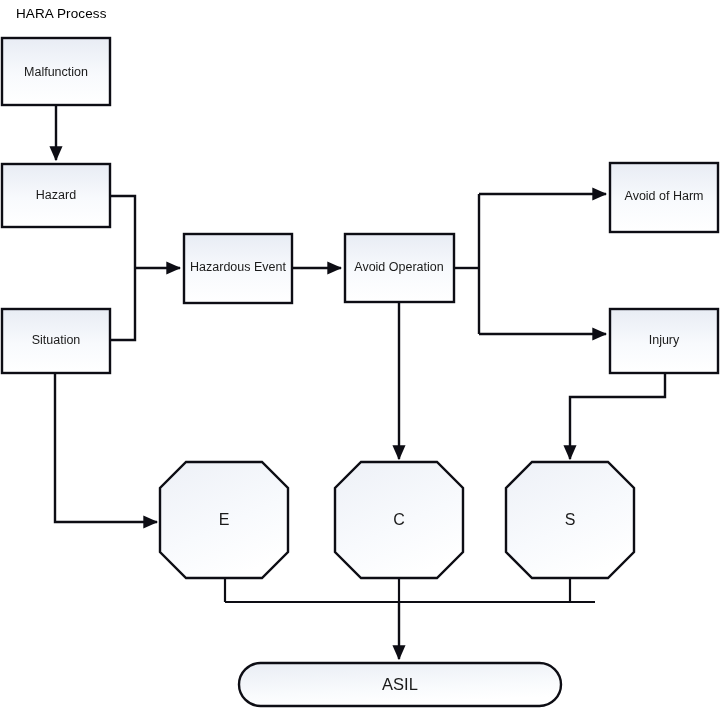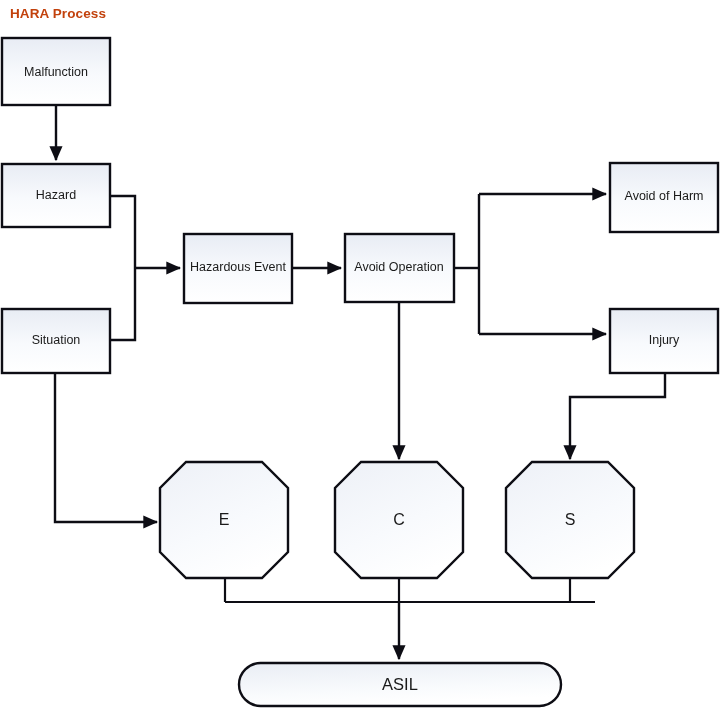--- a/index.html
+++ b/index.html
@@ -14,27 +14,26 @@
     overflow: hidden;
   }
   #diagram-root {
     position: relative;
     width: 720px;
     height: 709px;
     background: #ffffff;
   }
   #diagram-title {
     position: absolute;
-    left: 10px;
+    left: 16px;
     top: 6px;
     font-size: 13.5px;
-    color: #c2410c;
+    color: #000000;
     letter-spacing: 0.1px;
     white-space: nowrap;
-    font-weight: bold;
   }
   svg#flow {
     position: absolute;
     left: 0;
     top: 0;
     width: 720px;
     height: 709px;
   }
   .node-text {
     font-family: "Liberation Sans", sans-serif;

